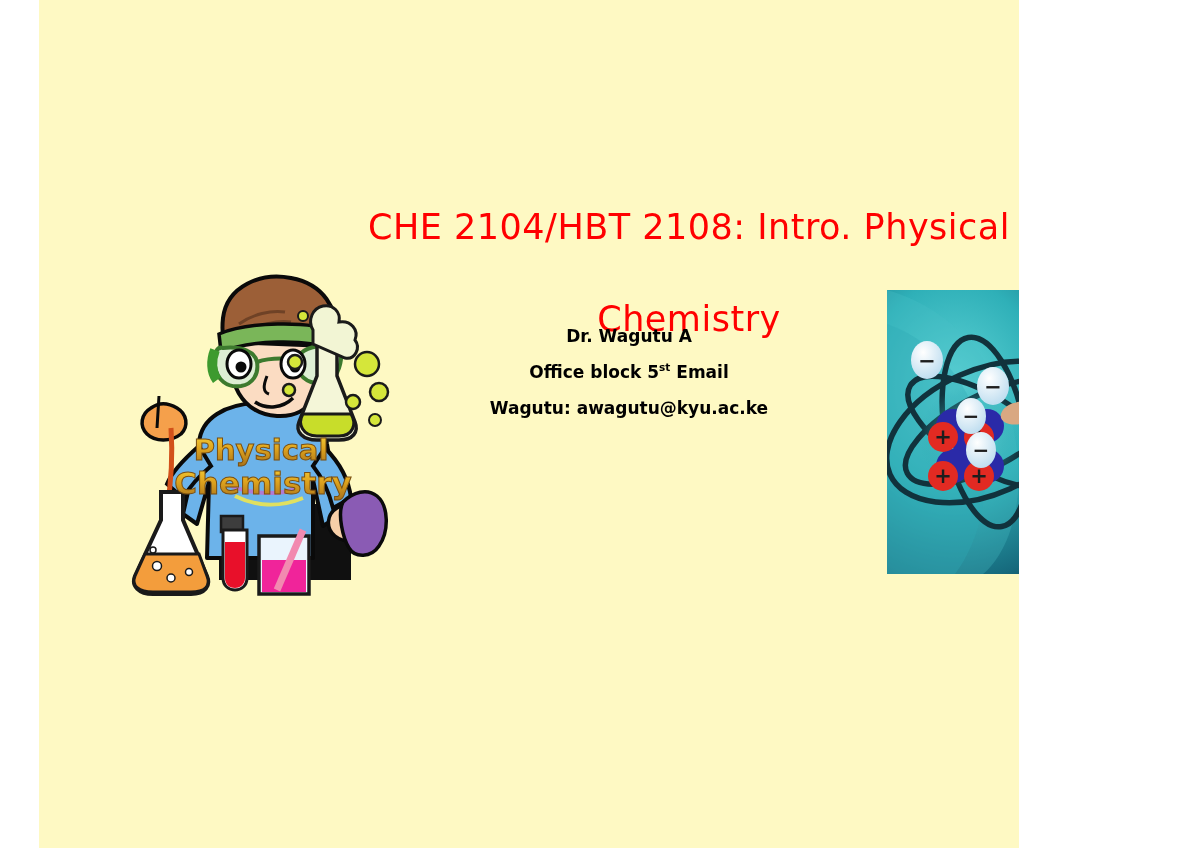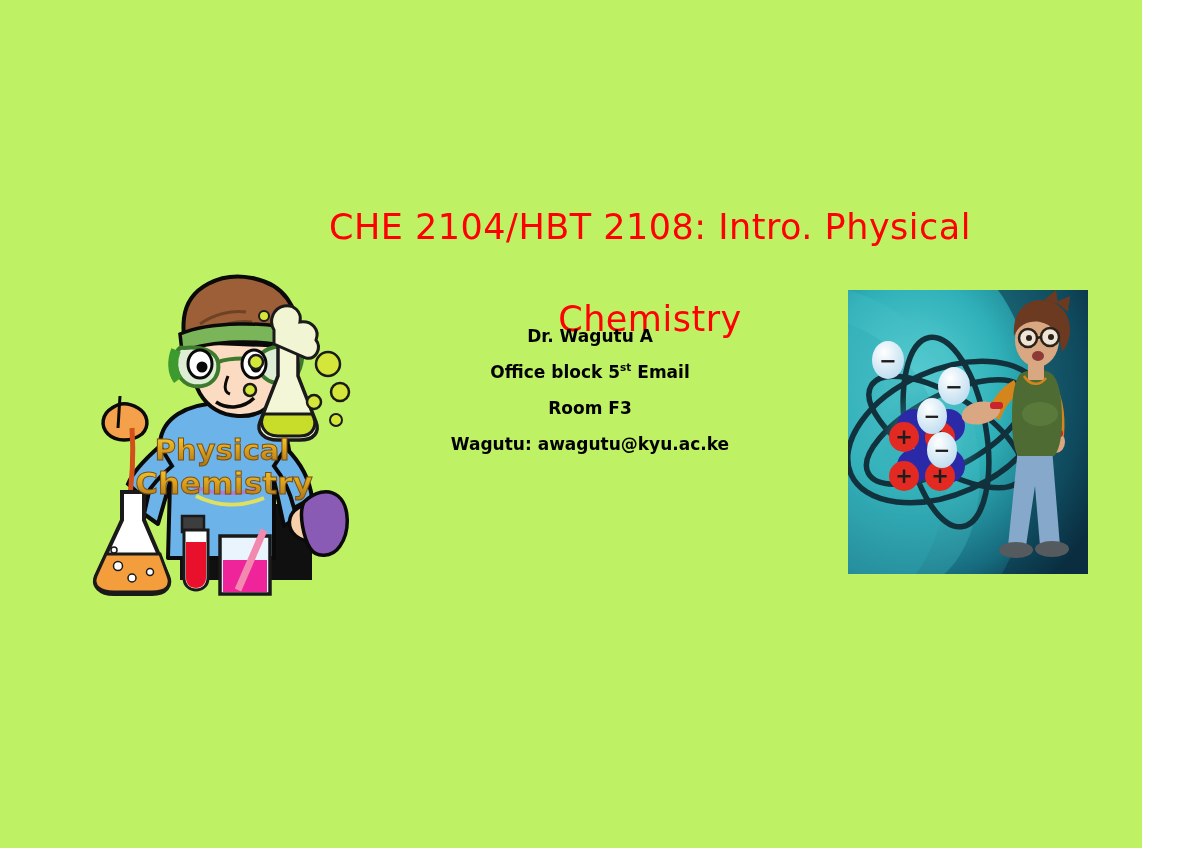--- a/index.html
+++ b/index.html
@@ -6,24 +6,25 @@
   html, body {
     margin: 0;
     padding: 0;
     background: #ffffff;
   }
   body {
     font-family: "DejaVu Sans", sans-serif;
   }
   .slide {
     position: relative;
-    width: 1142px;
+    width: 980px;
     height: 848px;
-    background: #bef264;
+    background: #fef9c3;
     overflow: hidden;
+    margin-left: 39px;
   }
 
   
   .title-block {
     position: absolute;
     left: 300px;
     top: 158px;
     width: 700px;
     text-align: center;
     color: #ff0000;
@@ -82,21 +83,20 @@
 <div class="slide">
 
   <div class="title-block">
     <span class="title-line">CHE 2104/HBT 2108:  Intro. Physical</span>
     <span class="title-line">Chemistry</span>
   </div>
 
   <div class="body-block">
     <span class="body-line">Dr. Wagutu A</span>
     <span class="body-line"><span>Office block 5</span><span class="sup">st</span><span> Email</span></span>
-    <span class="body-line">Room F3</span>
     <span class="body-line">Wagutu: awagutu@kyu.ac.ke</span>
   </div>
 
   <div class="clipart-left">
     <svg viewBox="0 0 272 330" xmlns="http://www.w3.org/2000/svg">
       <defs>
         <linearGradient id="goldTxt" x1="0" y1="0" x2="0" y2="1">
           <stop offset="0%" stop-color="#f6d33b"></stop>
           <stop offset="45%" stop-color="#e0a51e"></stop>
           <stop offset="100%" stop-color="#a5701a"></stop>

